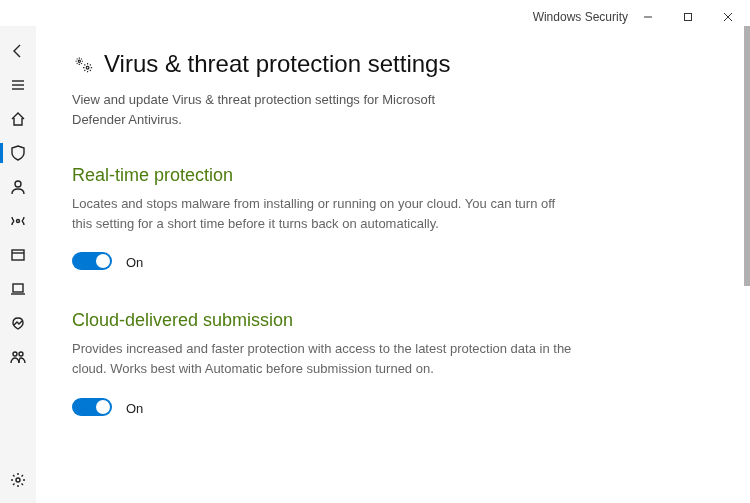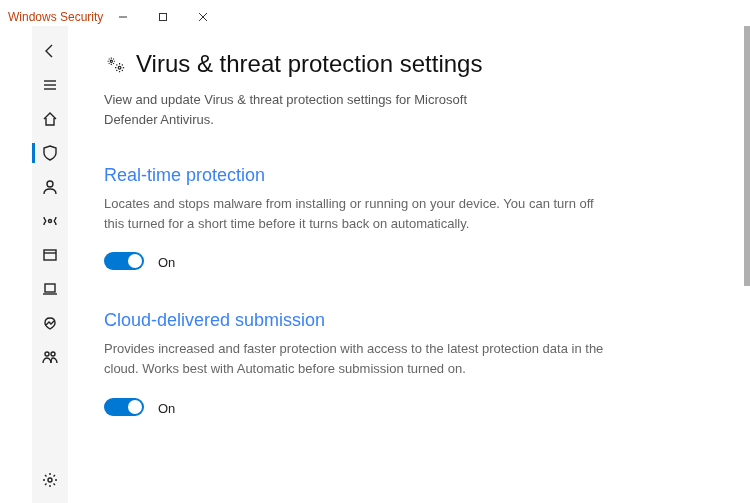--- a/index.html
+++ b/index.html
@@ -8,36 +8,35 @@
     background: #fff;
     width: 750px;
     height: 503px;
     overflow: hidden;
     position: relative;
   }
   .titlebar {
     height: 26px;
     display: flex;
     align-items: center;
-    justify-content: flex-start;
+    justify-content: flex-end;
     padding: 8px 2px 0 8px;
     font-size: 12px;
-    color: #c2410c;
+    color: #404040;
   }
   .titlebar .controls { display: flex; }
   .titlebar .ctrl {
     width: 40px; height: 26px;
     display: flex; align-items: center; justify-content: center;
     font-size: 12px; color: #333;
     cursor: default;
   }
   .app {
     display: flex;
     height: calc(100% - 26px);
-    padding-left: 32px;
   }
   .sidebar {
     width: 36px;
     background: #f5f5f5;
     display: flex;
     flex-direction: column;
     align-items: center;
     padding-top: 8px;
     position: relative;
   }
@@ -93,21 +92,21 @@
     font-size: 13px;
     color: #555;
     max-width: 420px;
     line-height: 1.5;
     margin-bottom: 36px;
   }
   .section { margin-bottom: 40px; max-width: 500px; }
   .section h2 {
     font-size: 18px;
     font-weight: 500;
-    color: #3b82f6;
+    color: #4d7c0f;
     margin-bottom: 8px;
   }
   .section p {
     font-size: 13px;
     color: #666;
     line-height: 1.55;
     margin-bottom: 18px;
   }
   .toggle-row { display: flex; align-items: flex-end; gap: 14px; }
   .toggle {
@@ -237,21 +236,21 @@
             <circle cx="17" cy="16" r="1.5"></circle>
             <path d="M17 11 V12.5 M17 19.5 V21 M12 16 H13.5 M20.5 16 H22 M13.5 12.5 L14.5 13.5 M19.5 18.5 L20.5 19.5 M20.5 12.5 L19.5 13.5 M14.5 18.5 L13.5 19.5"></path>
           </svg>
         </span>
         <h1 class="page-title">Virus &amp; threat protection settings</h1>
       </div>
       <p class="page-sub">View and update Virus &amp; threat protection settings for Microsoft Defender Antivirus.</p>
 
       <div class="section">
         <h2>Real-time protection</h2>
-        <p>Locates and stops malware from installing or running on your device. You can turn off this turned for a short time before it turns back on automatically.</p>
+        <p>Locates and stops malware from installing or running on your cloud. You can turn off this setting for a short time before it turns back on automatically.</p>
         <div class="toggle-row">
           <div class="toggle"></div>
           <span class="toggle-label">On</span>
         </div>
       </div>
 
       <div class="section">
         <h2>Cloud-delivered submission</h2>
         <p>Provides increased and faster protection with access to the latest protection data in the cloud. Works best with Automatic before submission turned on.</p>
         <div class="toggle-row">

